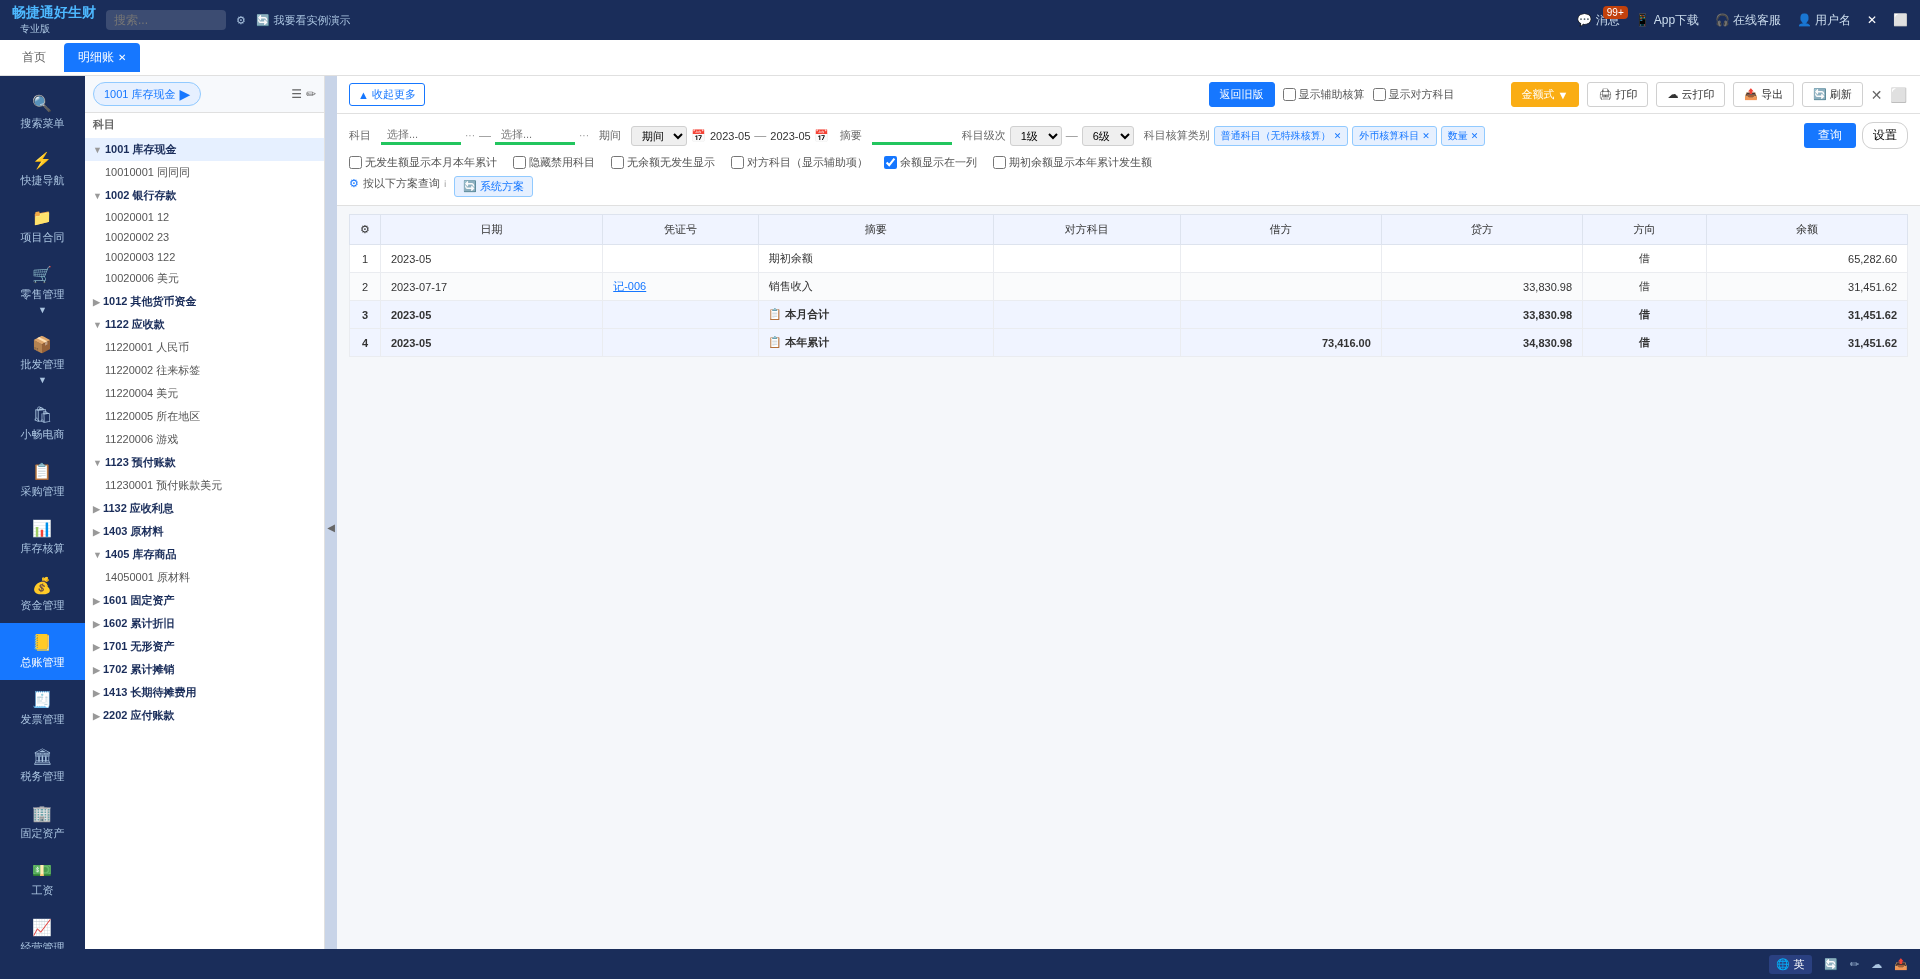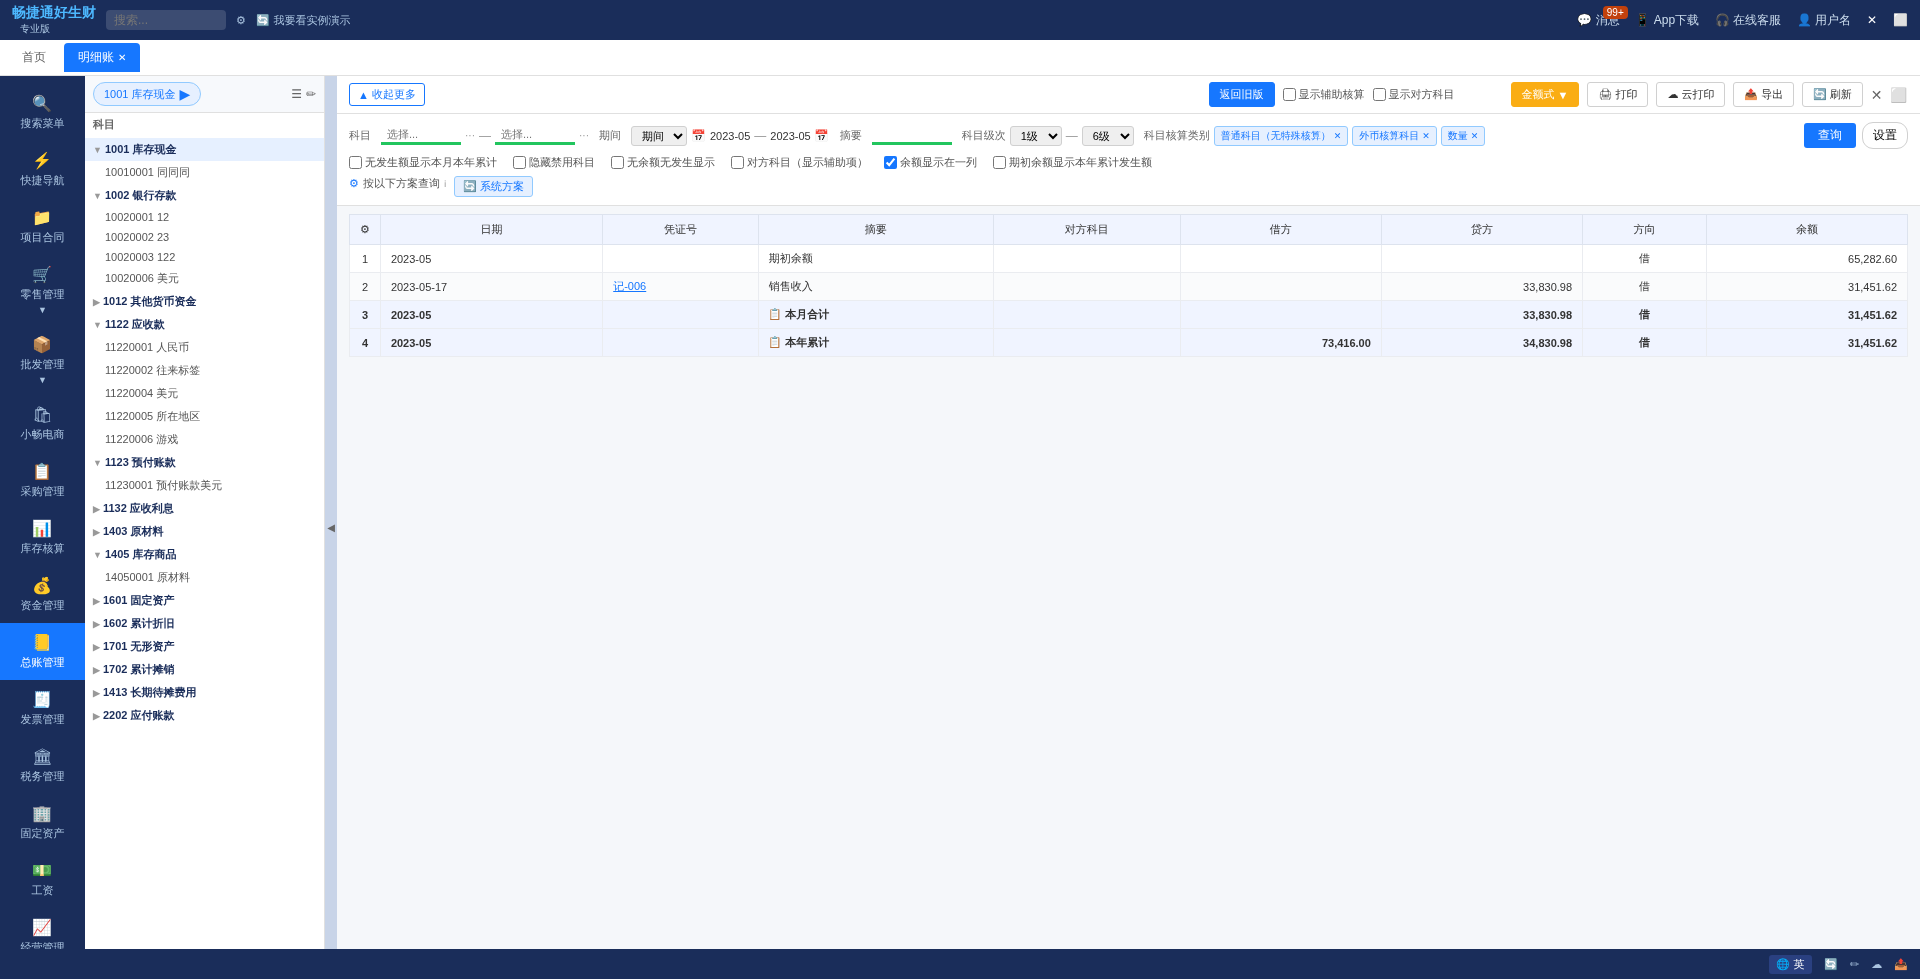--- a/index.html
+++ b/index.html
@@ -527,21 +527,21 @@
             <td>期初余额</td>
             <td></td>
             <td class="num"></td>
             <td class="num"></td>
             <td class="center">借</td>
             <td class="num">65,282.60</td>
           </tr>
 
           <tr>
             <td class="center">2</td>
-            <td>2023-05-17</td>
+            <td>2023-07-17</td>
             <td><span class="link-text">记-006</span></td>
             <td>销售收入</td>
             <td></td>
             <td class="num"></td>
             <td class="num">33,830.98</td>
             <td class="center">借</td>
             <td class="num">31,451.62</td>
           </tr>
 
           <tr class="bold-row">

